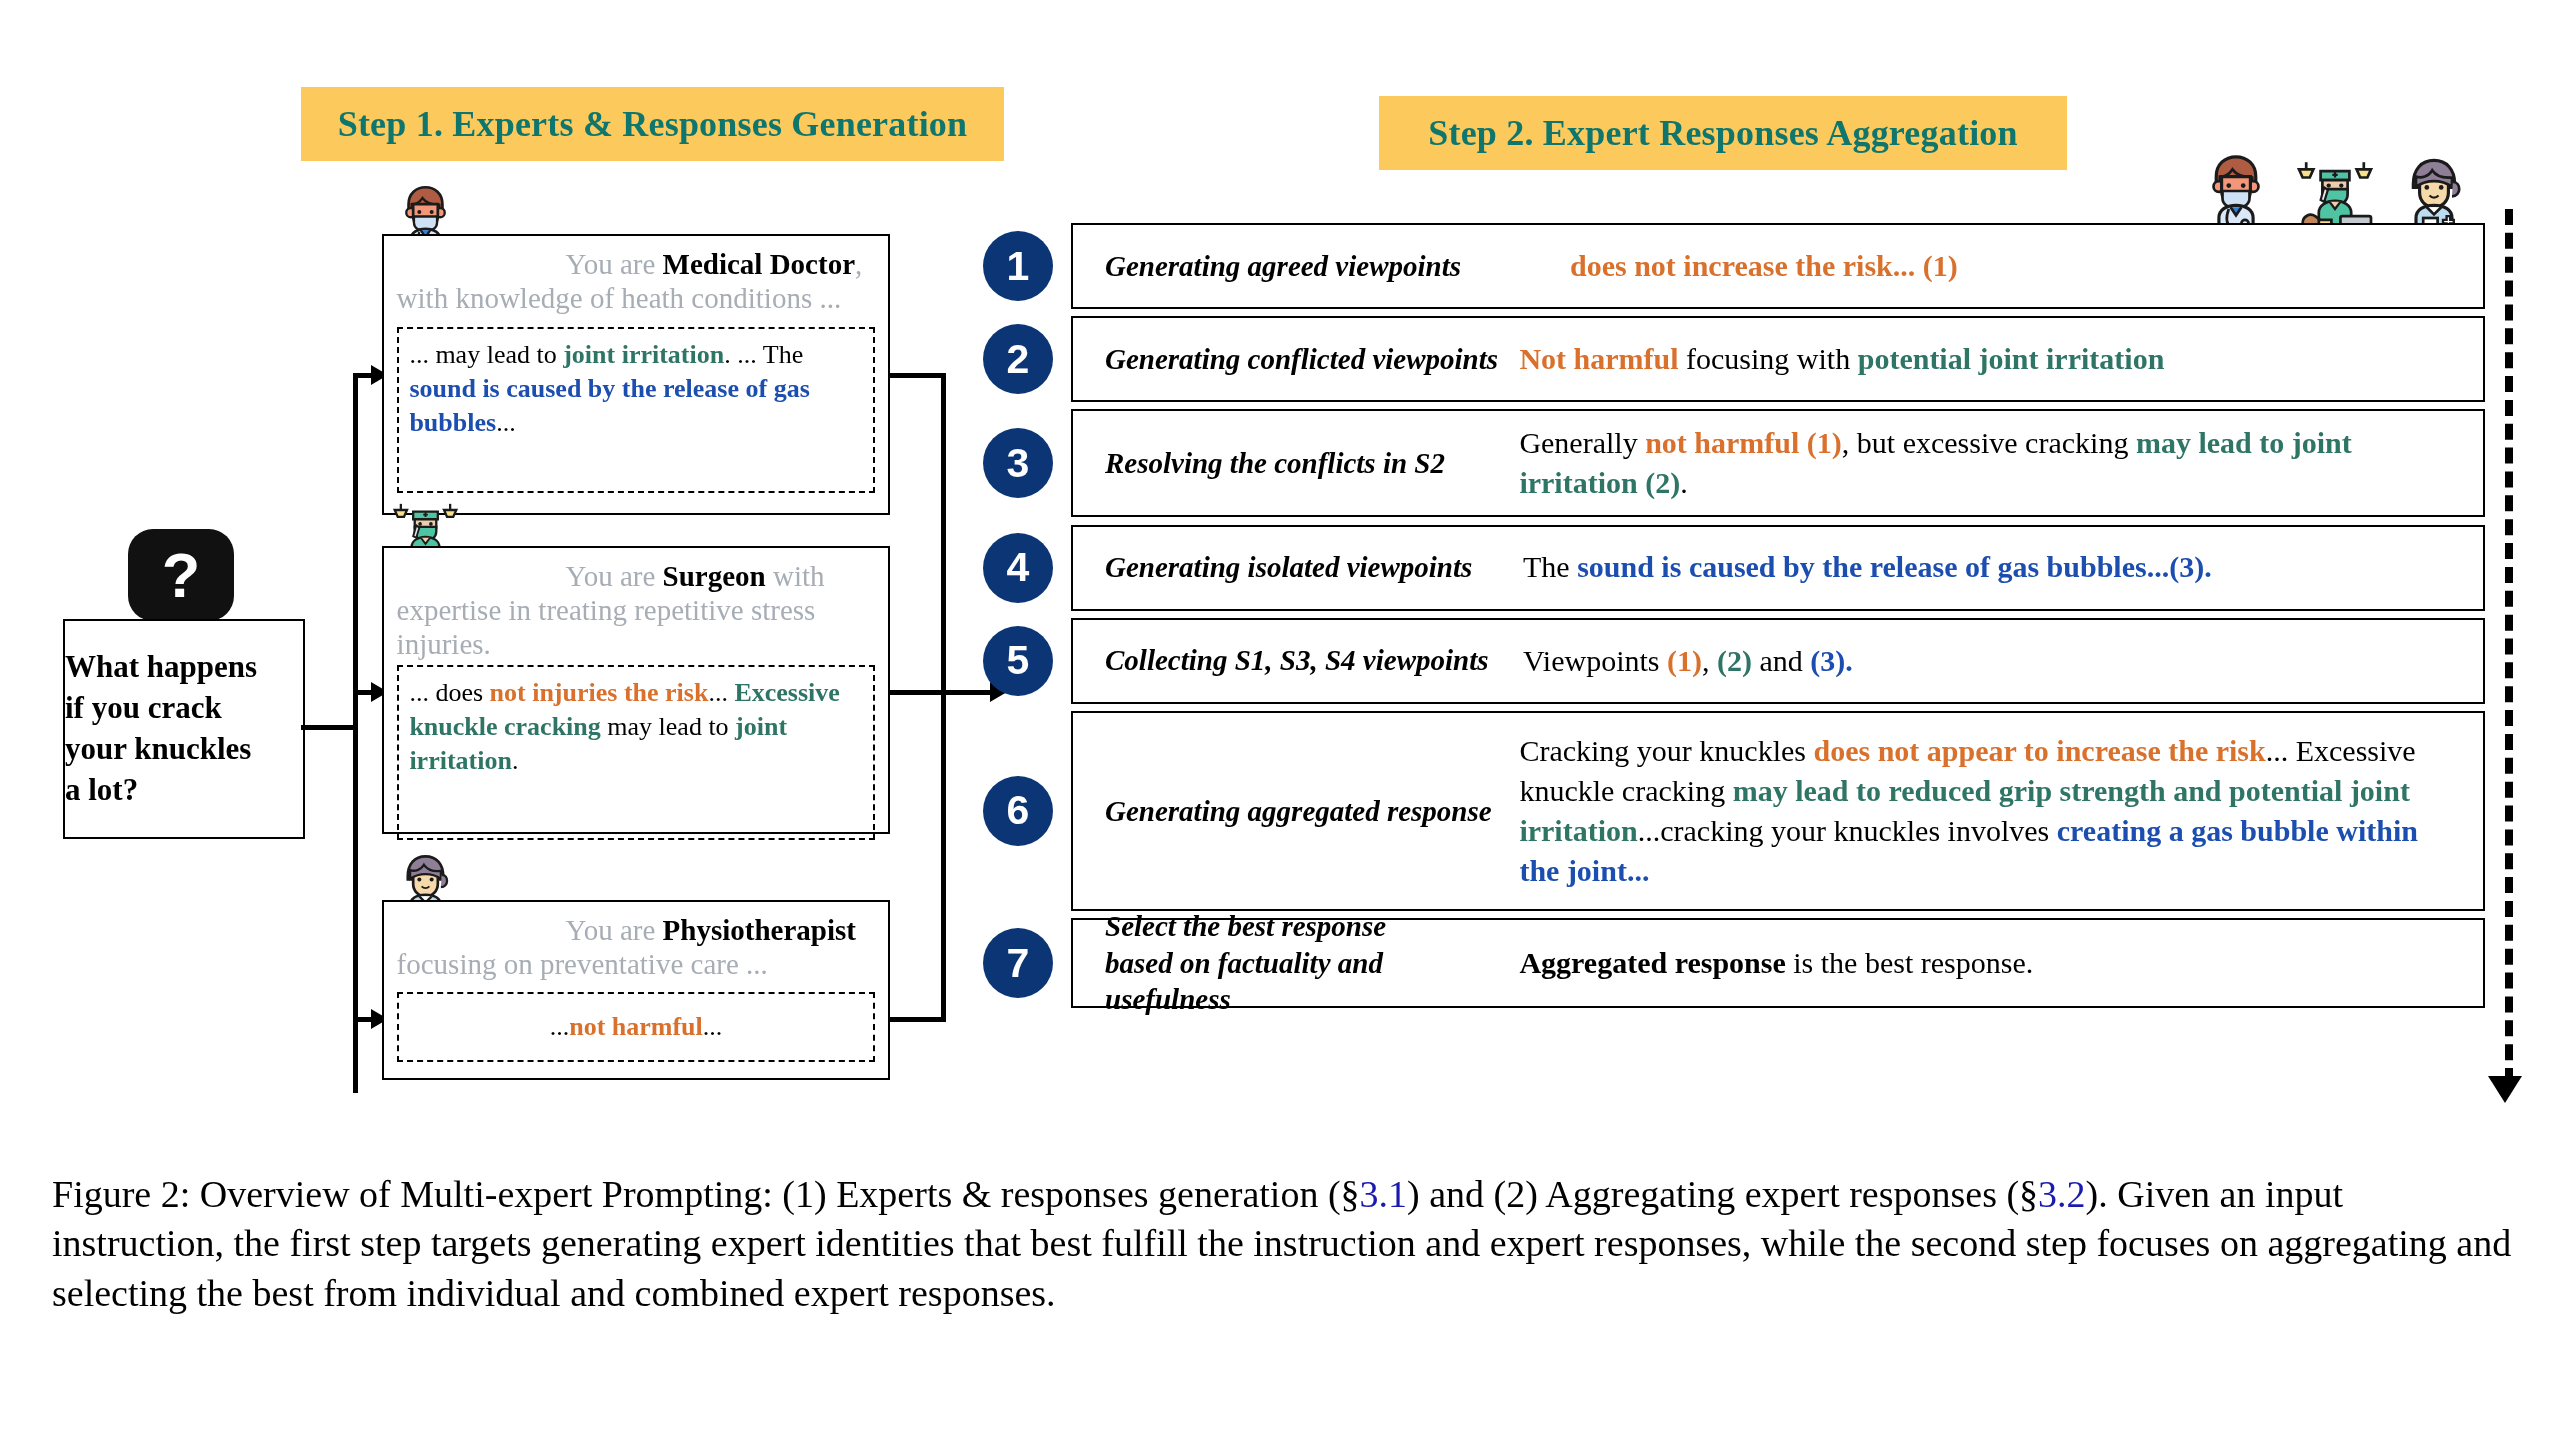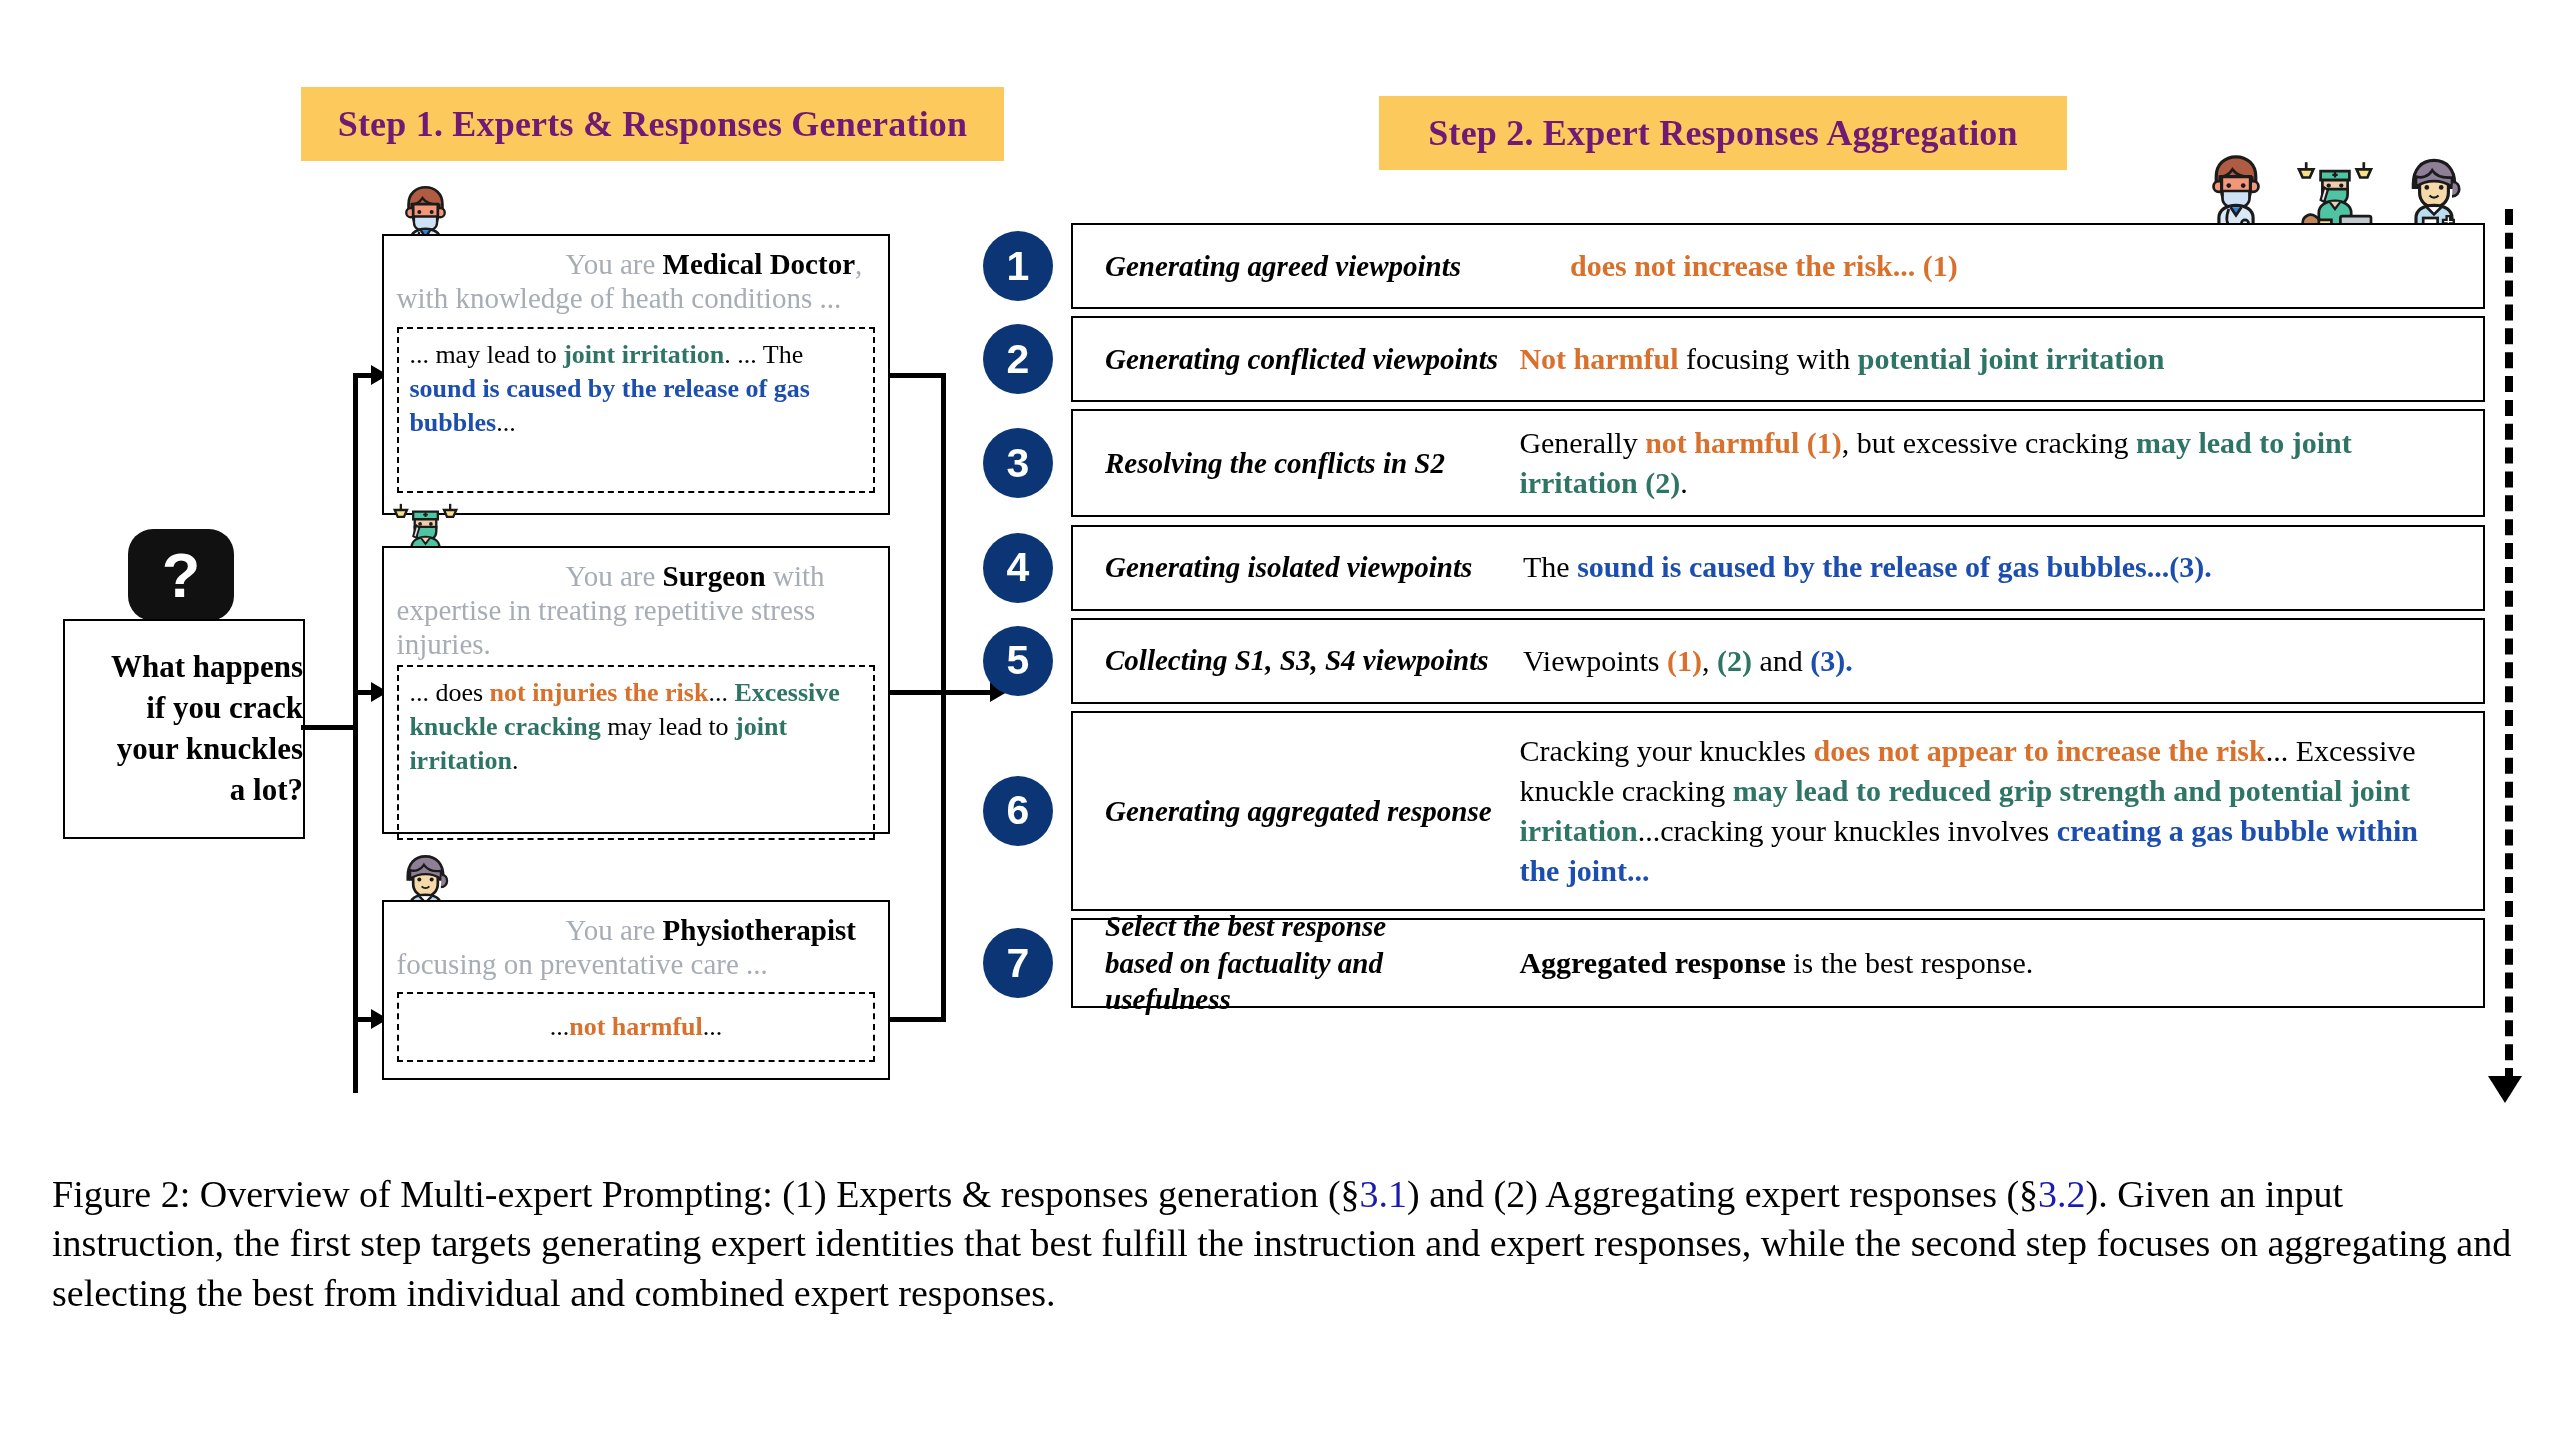--- a/index.html
+++ b/index.html
@@ -2,27 +2,27 @@
 <html style="font-size:14.4px"><head>
 <meta charset="utf-8">
 <style>
   html,body{margin:0;padding:0;background:#fff;}
   body{width:2563px;height:1451px;font-family:"Liberation Serif",serif;color:#000;position:relative;overflow:hidden;}
 
   .figure{position:absolute;left:0;top:0;width:2563px;height:1451px;}
 
   
   .step-banner{position:absolute;background:#fcca5c;display:flex;align-items:center;justify-content:center;
-    font-weight:bold;font-size:36px;letter-spacing:0.2px;color:#701a75;font-family:"Liberation Serif",serif;}
+    font-weight:bold;font-size:36px;letter-spacing:0.2px;color:#0f766e;font-family:"Liberation Serif",serif;}
   #step1-banner{left:301px;top:87px;width:703px;height:74px;}
   #step2-banner{left:1379px;top:96px;width:688px;height:74px;}
 
   
   #question-box{position:absolute;left:63px;top:619px;width:238px;height:216px;border:2.7px solid #000;background:#fff;
-    display:flex;flex-direction:column;align-items:flex-end;justify-content:center;font-weight:bold;font-size:31px;line-height:1.32;text-align:center;}
+    display:flex;flex-direction:column;align-items:flex-start;justify-content:center;font-weight:bold;font-size:31px;line-height:1.32;text-align:center;}
   #question-box .qline{display:block;}
   #question-bubble{position:absolute;left:128px;top:529px;width:106px;height:92px;background:#111;border-radius:25px;
     display:flex;align-items:center;justify-content:center;color:#fff;font-weight:bold;font-size:63px;line-height:1;font-family:"Liberation Sans",sans-serif;}
   #question-bubble-tail{position:absolute;left:160px;top:607px;width:0;height:0;border-left:20px solid transparent;border-right:20px solid transparent;border-top:34px solid #111;}
 
   
   .expert-card{position:absolute;border:2.7px solid #000;background:#fff;box-sizing:border-box;padding:10.8px 12.6px 12.6px 12.6px;}
   #expert-0{left:382px;top:234px;width:508px;height:281px;}
   #expert-1{left:382px;top:546px;width:508px;height:288px;}
   #expert-2{left:382px;top:900px;width:508px;height:180px;}

